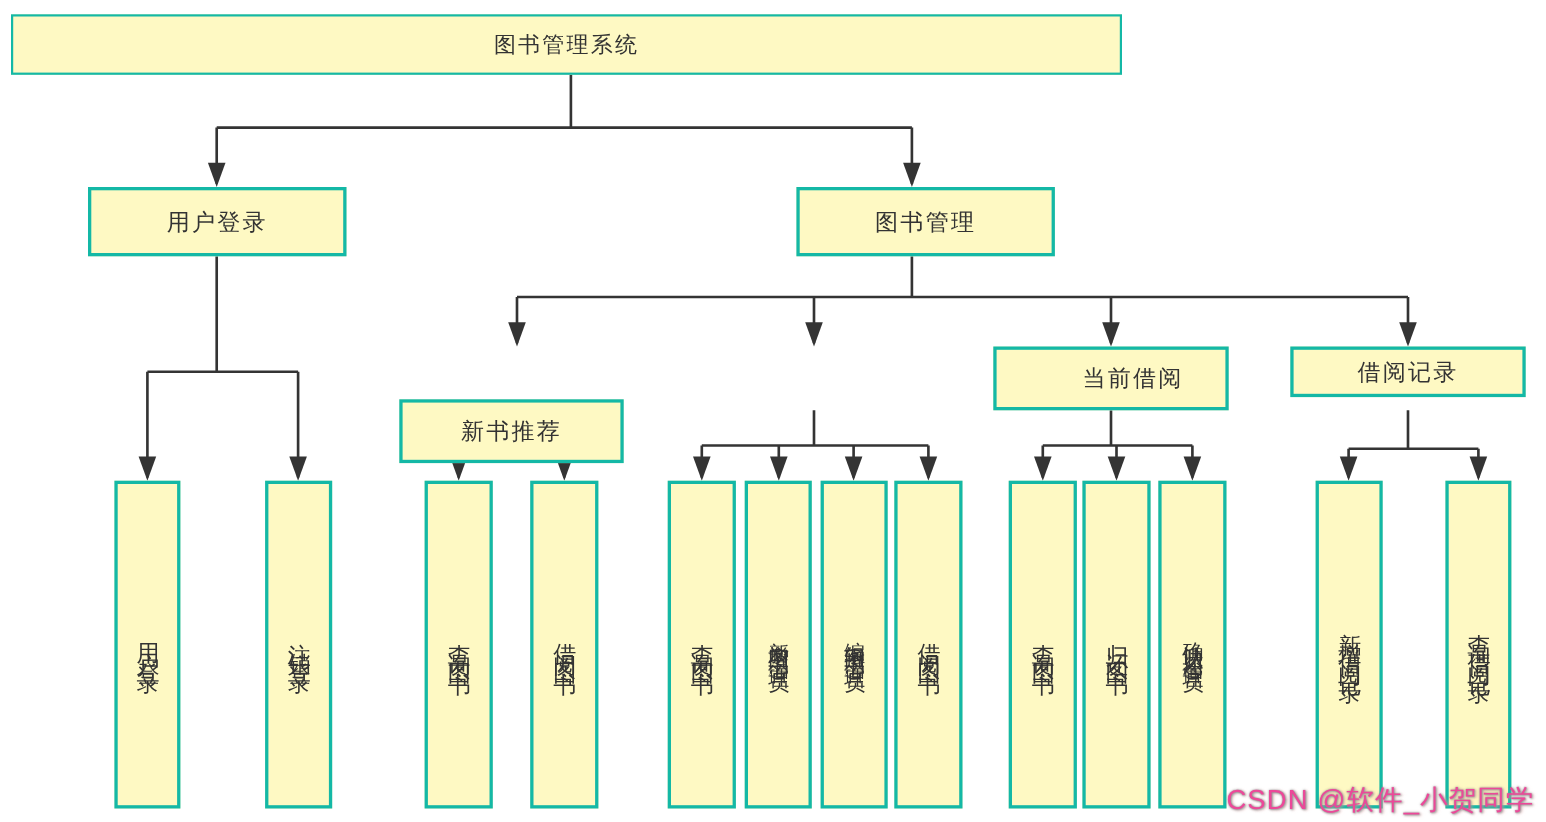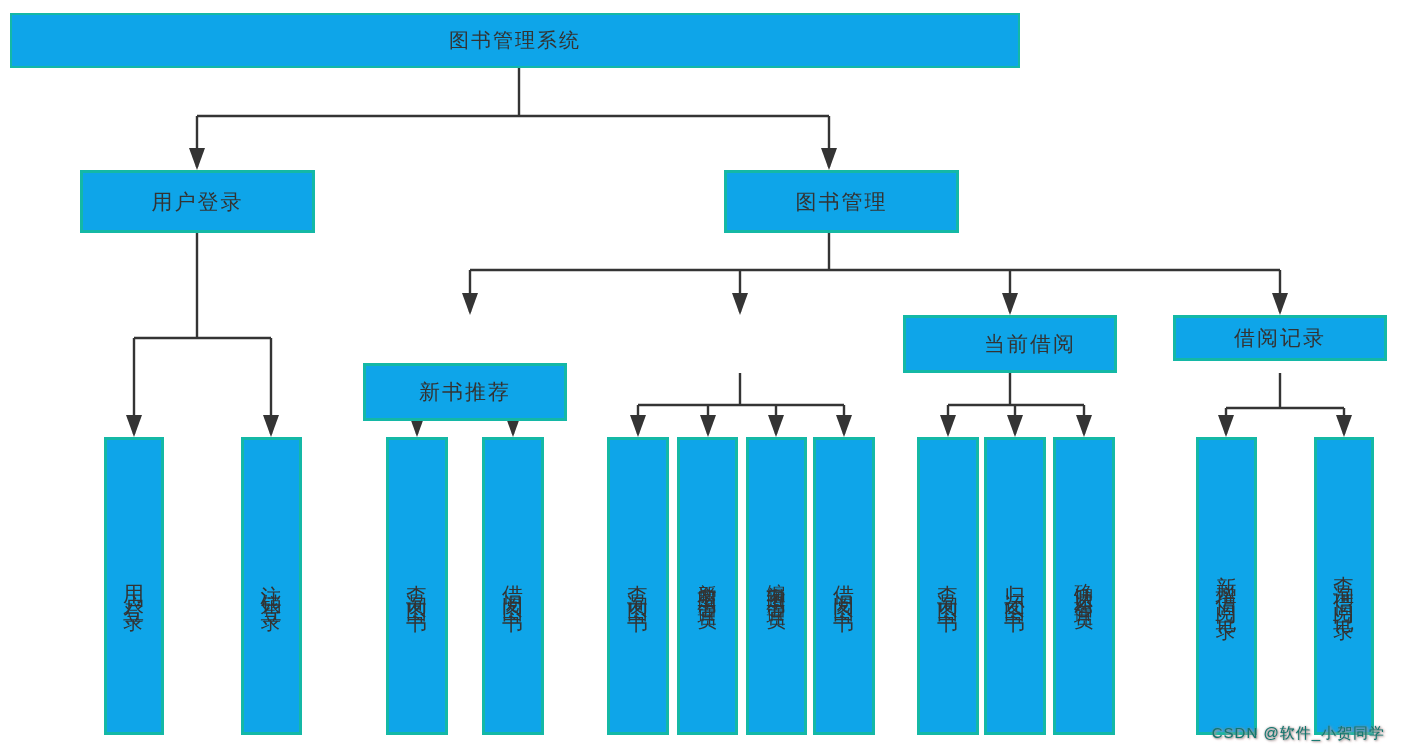--- a/index.html
+++ b/index.html
@@ -14,21 +14,21 @@
   }
   .connectors {
     position: absolute;
     left: 0; top: 0;
     width: 1405px; height: 747px;
   }
   .box {
     position: absolute;
     box-sizing: border-box;
     border: 3px solid #14b8a6;
-    background: #0ea5e9;
+    background: #fef9c3;
     display: flex;
     align-items: center;
     justify-content: center;
     font-size: 21px;
     font-weight: 500;
     letter-spacing: 2px;
     color: #333333;
     white-space: nowrap;
   }
   .box.root {
@@ -42,25 +42,25 @@
     letter-spacing: 9px;
     font-size: 21px;
     line-height: 1;
   }
   .box.leaf.long {
     letter-spacing: 4px;
     font-size: 19px;
   }
   .watermark {
     position: absolute;
-    right: 20px;
+    right: 10px;
     bottom: 4px;
-    font-size: 15px;
+    font-size: 25px;
     letter-spacing: 1px;
-    color: #0f766e;
+    color: #ec4899;
     text-shadow:
       0 0 2px rgba(130,130,130,0.95),
       1px 1px 2px rgba(160,160,160,0.9),
       2px 1px 3px rgba(235,160,160,0.55);
     z-index: 5;
   }
 </style>
 </head>
 <body>
 

